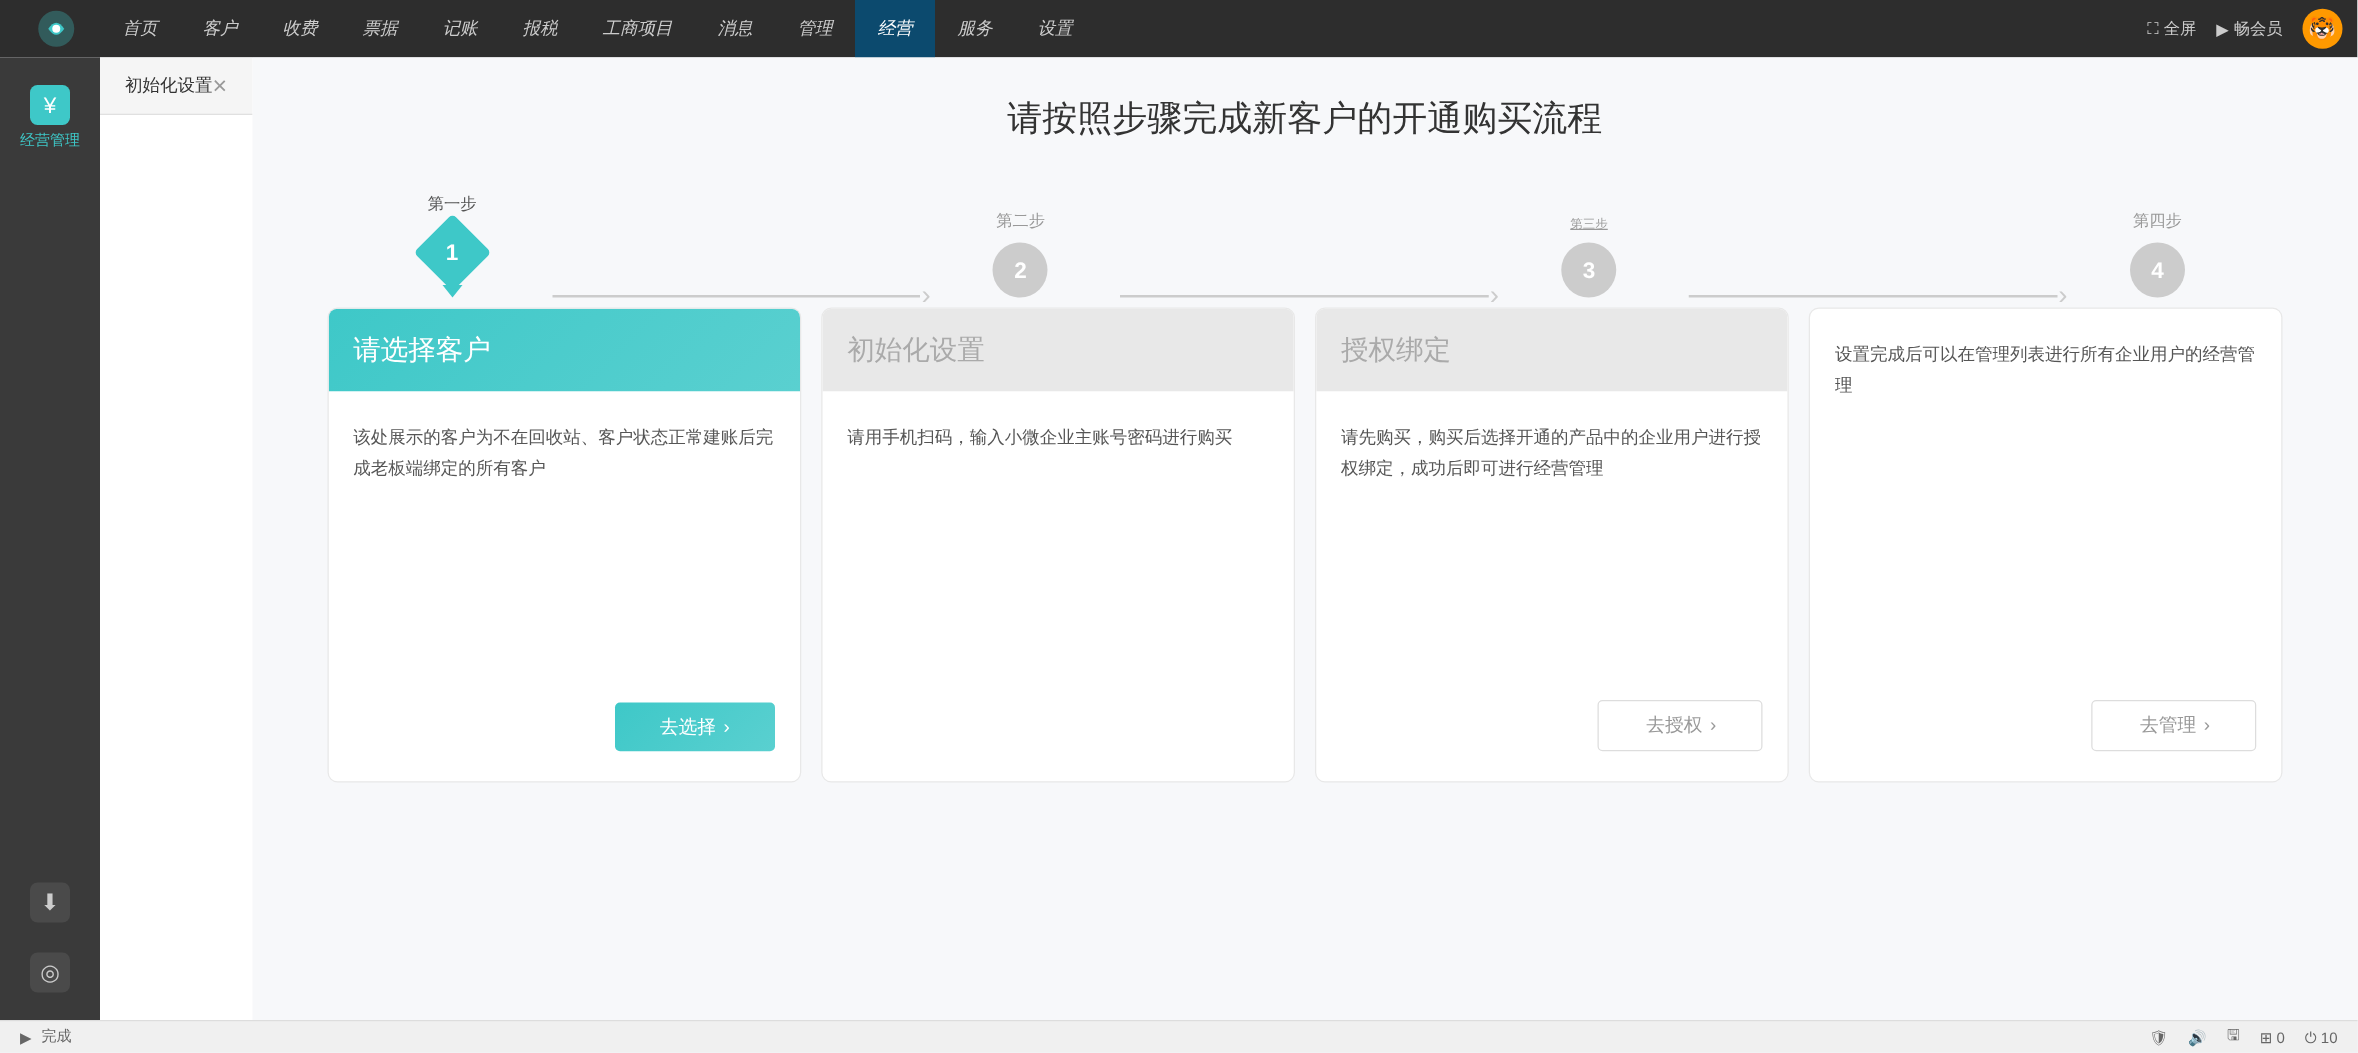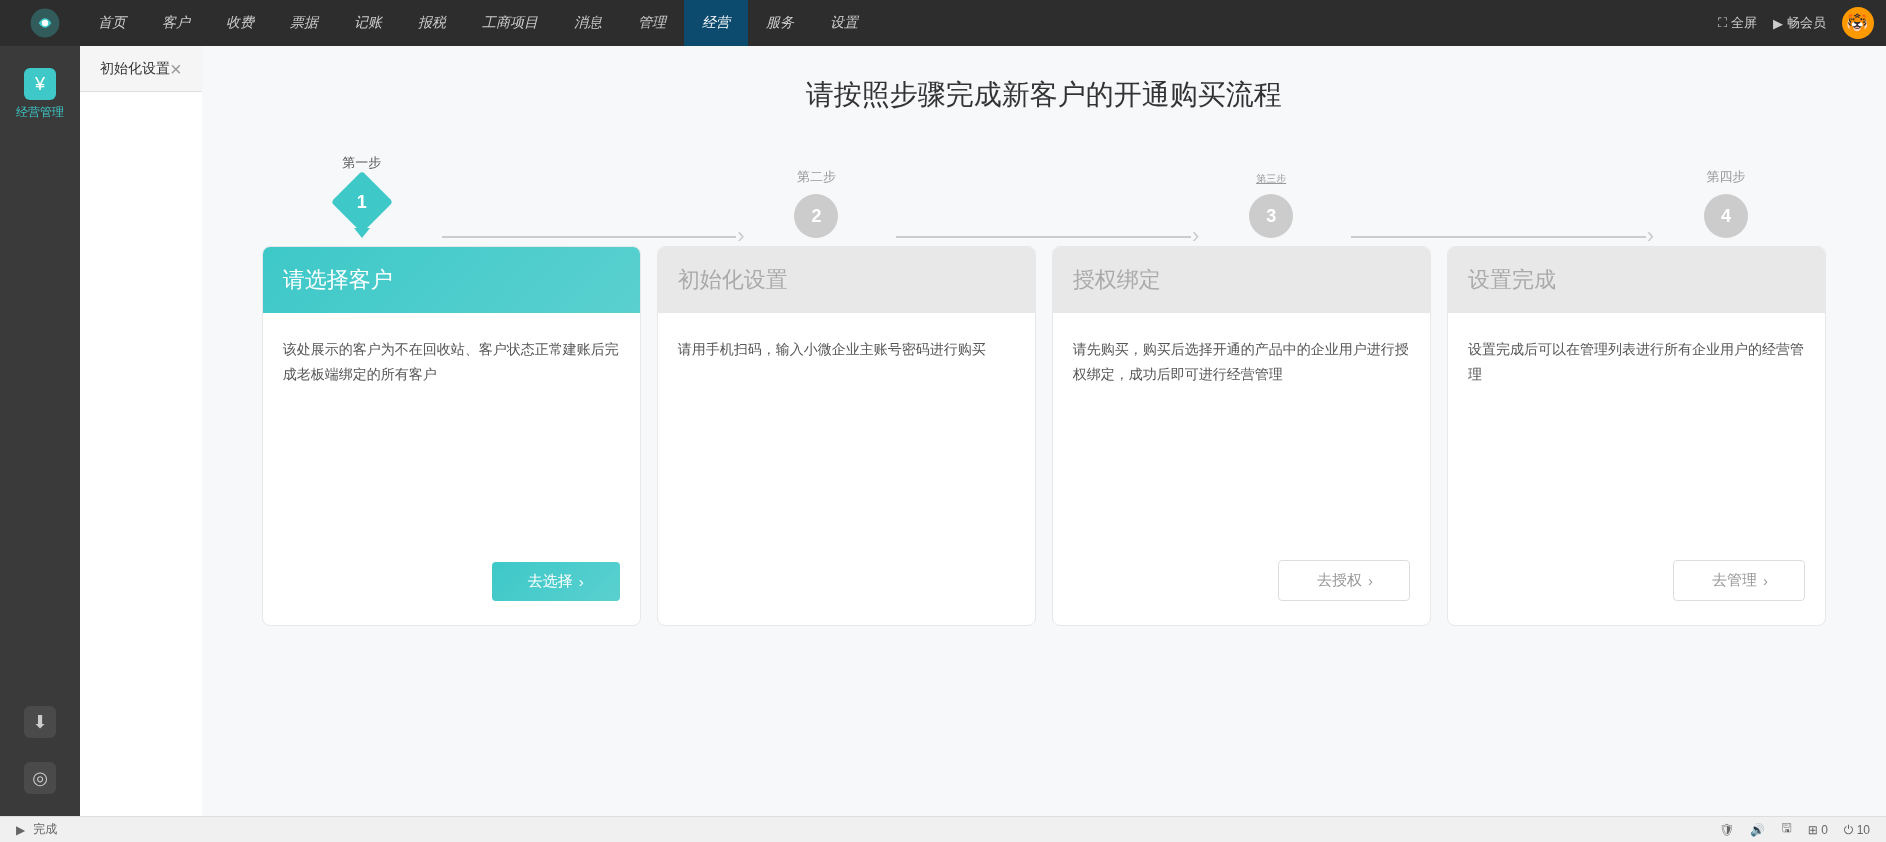--- a/index.html
+++ b/index.html
@@ -373,21 +373,20 @@
         <div class="card-body">请先购买，购买后选择开通的产品中的企业用户进行授权绑定，成功后即可进行经营管理</div>
         <div class="card-footer">
           <button class="btn-action inactive">
             <span>去授权</span>
             <span>›</span>
           </button>
         </div>
       </div>
 
       <div class="step-card">
-        <div class="card-header inactive">设置完成</div>
         <div class="card-body">设置完成后可以在管理列表进行所有企业用户的经营管理</div>
         <div class="card-footer">
           <button class="btn-action inactive">
             <span>去管理</span>
             <span>›</span>
           </button>
         </div>
       </div>
 
     </div>

